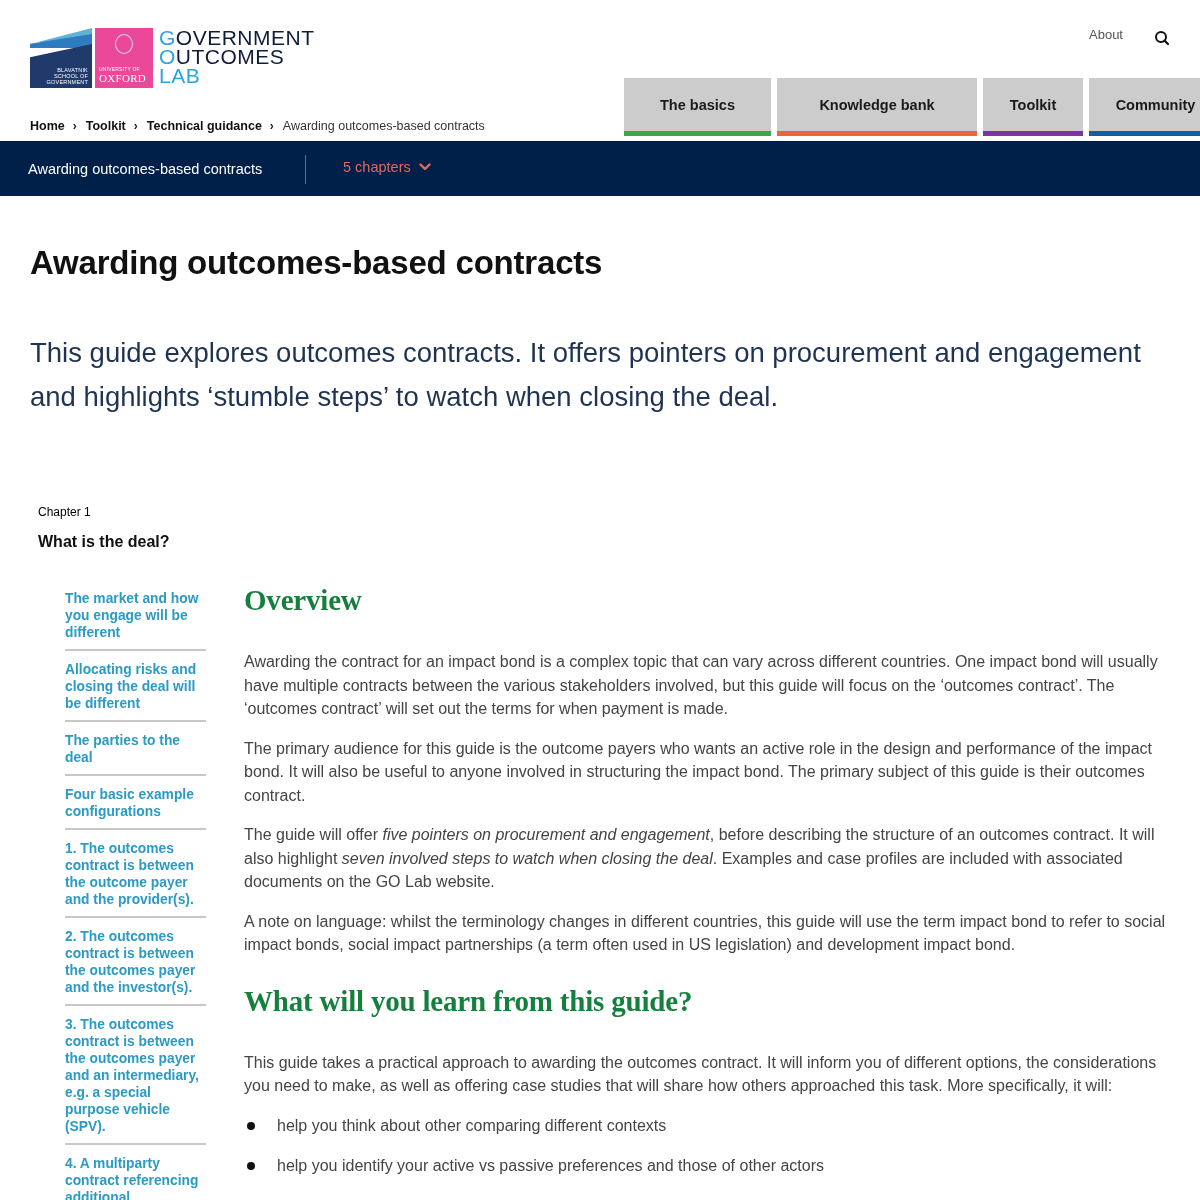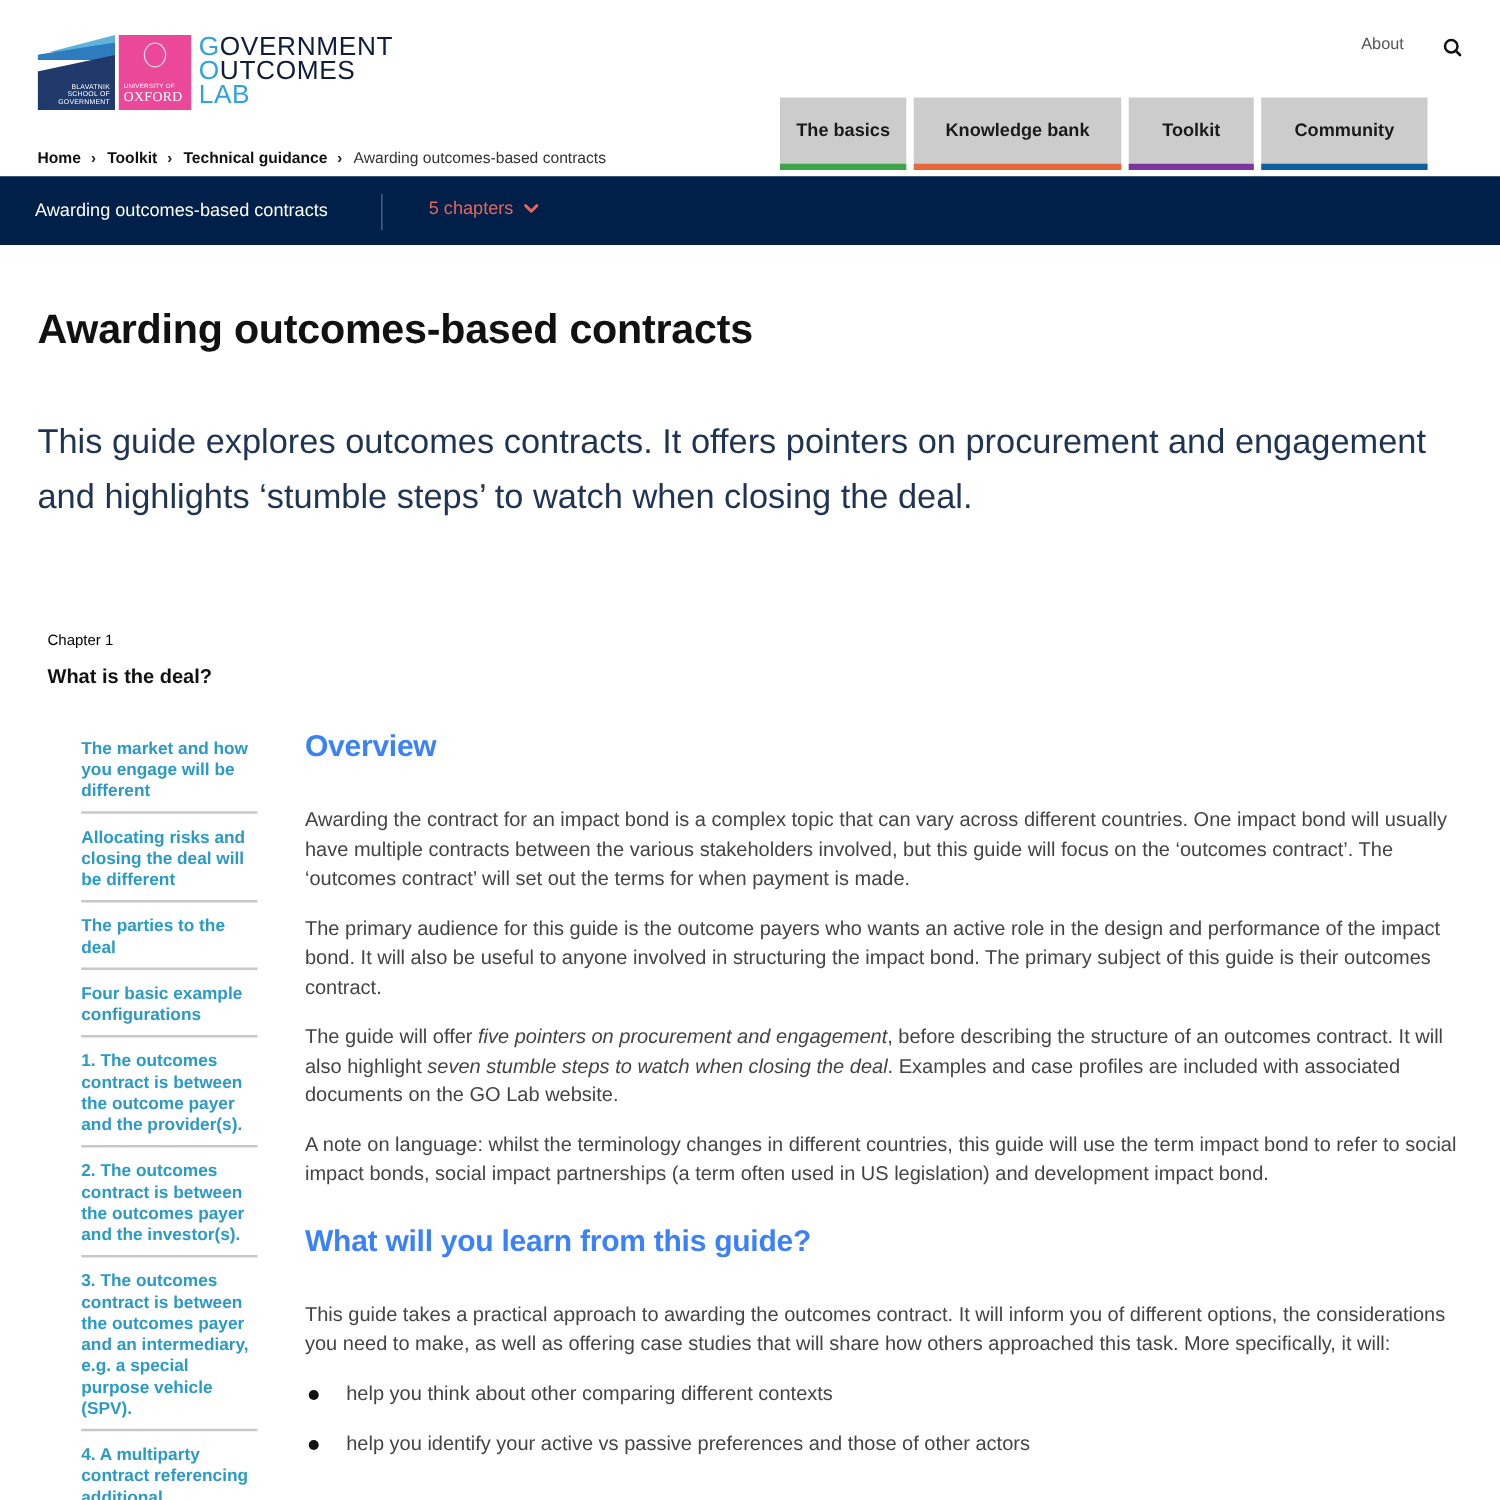--- a/index.html
+++ b/index.html
@@ -44,21 +44,21 @@
     .intro { position: absolute; left: 30px; top: 331px; width: 1140px; font-size: 27.5px; line-height: 44px; color: #1f3452; font-weight: 300; }
 
     
     .chapter-label { position: absolute; left: 38px; top: 505px; font-size: 12px; color: #000000; }
     .chapter-title { position: absolute; left: 38px; top: 533px; font-size: 16px; color: #111; font-weight: 700; }
     .sidebar { position: absolute; left: 38px; top: 590px; width: 168px; }
     .sidebar .side-link { display: block; font-size: 13.8px; line-height: 17px; color: #2b9ac4; font-weight: 700; text-decoration: none; padding: 0 0 8px 0; border-bottom: 2px solid #c8c8c8; margin-bottom: 10px; cursor: pointer; margin-left: 27px; }
 
     
     .content { position: absolute; left: 244px; top: 584px; width: 940px; }
-    .content h2 { font-size: 24px; font-weight: 700; color: #3b82f6; letter-spacing: -0.2px; }
+    .content h2 { font-size: 29px; font-weight: 700; color: #15803d; letter-spacing: -0.2px; font-family: Liberation Serif, serif; }
     .content p { font-size: 16px; line-height: 23.5px; color: #444; margin-bottom: 16px; }
     .content .h-overview { margin-bottom: 33px; }
     .content .h-learn { margin-top: 28px; margin-bottom: 33px; }
     .content ul { list-style: none; }
     .content li { position: relative; padding-left: 33px; font-size: 16px; line-height: 23px; color: #444; margin-bottom: 17px; }
     .content li::before { content: ""; position: absolute; left: 3px; top: 8px; width: 8px; height: 8px; border-radius: 50%; background: #111; }
     em { font-style: italic; }
   </style>
 </head>
 <body>
@@ -89,22 +89,22 @@
 
   <a class="about-link">About</a>
   <div class="search-btn">
     <svg width="16" height="16" viewBox="0 0 16 16">
       <circle cx="7" cy="7" r="5" fill="none" stroke="#111" stroke-width="2"></circle>
       <line x1="10.5" y1="10.5" x2="14" y2="14" stroke="#111" stroke-width="2.2" stroke-linecap="round"></line>
     </svg>
   </div>
 
   <nav class="mainnav">
-    <div class="nav-item" style="width:101px;border-bottom-color:#3ea64a;text-align:right;">The basics</div>
-    <div class="nav-item" style="width:166px;border-bottom-color:#e8683a;">Knowledge bank</div>
+    <div class="nav-item" style="width:147px;border-bottom-color:#3ea64a;text-align:right;">The basics</div>
+    <div class="nav-item" style="width:200px;border-bottom-color:#e8683a;">Knowledge bank</div>
     <div class="nav-item" style="width:100px;border-bottom-color:#7b35a0;">Toolkit</div>
     <div class="nav-item" style="width:133px;border-bottom-color:#0f5fa3;">Community</div>
   </nav>
 
   <div class="breadcrumb">
     <a>Home</a>
     <span class="sep">›</span>
     <a>Toolkit</a>
     <span class="sep">›</span>
     <a>Technical guidance</a>
@@ -138,21 +138,21 @@
   <a class="side-link">2. The outcomes contract is between the outcomes payer and the investor(s).</a>
   <a class="side-link">3. The outcomes contract is between the outcomes payer and an intermediary, e.g. a special purpose vehicle (SPV).</a>
   <a class="side-link">4. A multiparty contract referencing additional agreements.</a>
   <a class="side-link">The parties’ active vs. passive preferences</a>
 </nav>
 
 <main class="content">
   <h2 class="h-overview">Overview</h2>
   <p>Awarding the contract for an impact bond is a complex topic that can vary across different countries. One impact bond will usually have multiple contracts between the various stakeholders involved, but this guide will focus on the ‘outcomes contract’. The ‘outcomes contract’ will set out the terms for when payment is made.</p>
   <p>The primary audience for this guide is the outcome payers who wants an active role in the design and performance of the impact bond. It will also be useful to anyone involved in structuring the impact bond. The primary subject of this guide is their outcomes contract.</p>
-  <p><span>The guide will offer </span><em>five pointers on procurement and engagement</em><span>, before describing the structure of an outcomes contract. It will also highlight </span><em>seven stumble steps to watch when closing the deal</em><span>. Examples and case profiles are included with associated documents on the GO Lab website.</span></p>
+  <p><span>The guide will offer </span><em>five pointers on procurement and engagement</em><span>, before describing the structure of an outcomes contract. It will also highlight </span><em>seven involved steps to watch when closing the deal</em><span>. Examples and case profiles are included with associated documents on the GO Lab website.</span></p>
   <p>A note on language: whilst the terminology changes in different countries, this guide will use the term impact bond to refer to social impact bonds, social impact partnerships (a term often used in US legislation) and development impact bond.</p>
   <h2 class="h-learn">What will you learn from this guide?</h2>
   <p>This guide takes a practical approach to awarding the outcomes contract. It will inform you of different options, the considerations you need to make, as well as offering case studies that will share how others approached this task. More specifically, it will:</p>
   <ul>
     <li>help you think about other comparing different contexts</li>
     <li>help you identify your active vs passive preferences and those of other actors</li>
   </ul>
 </main>
 
 </body></html>

